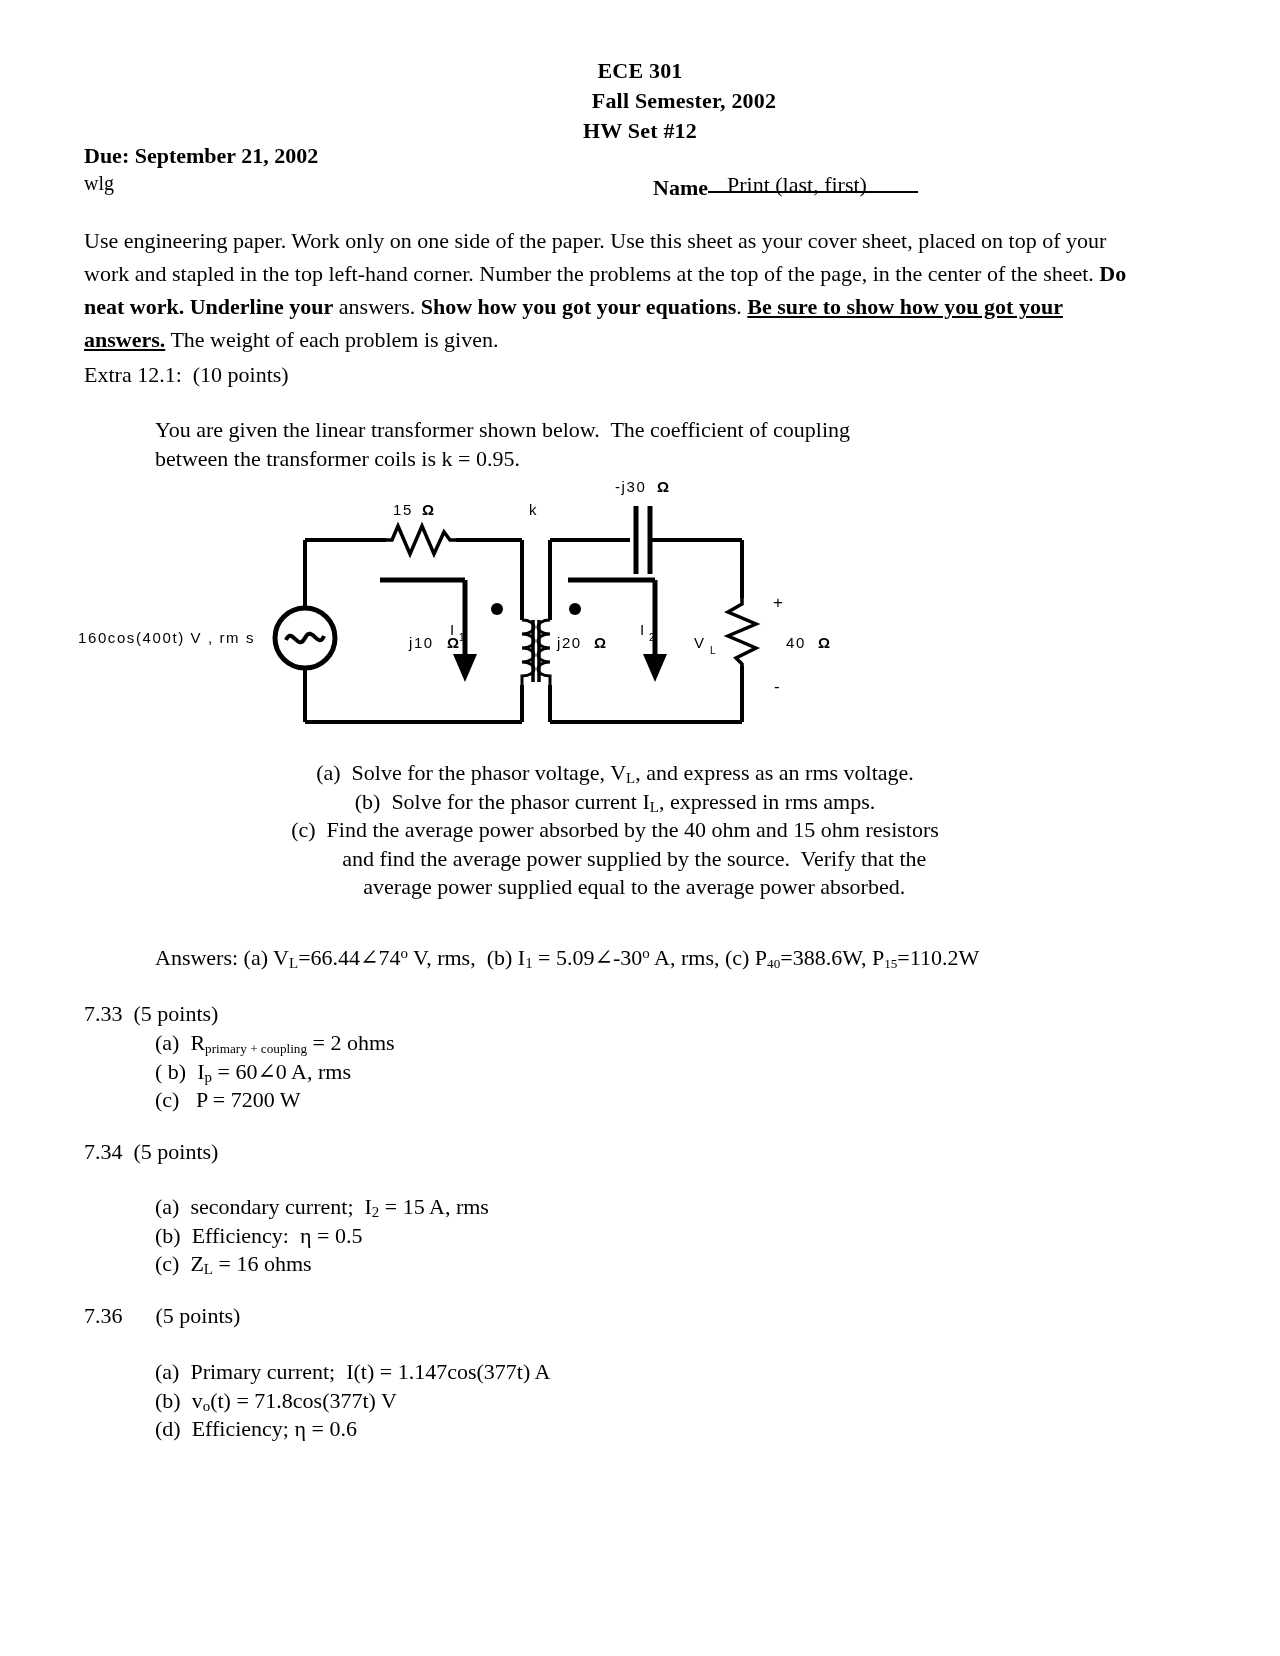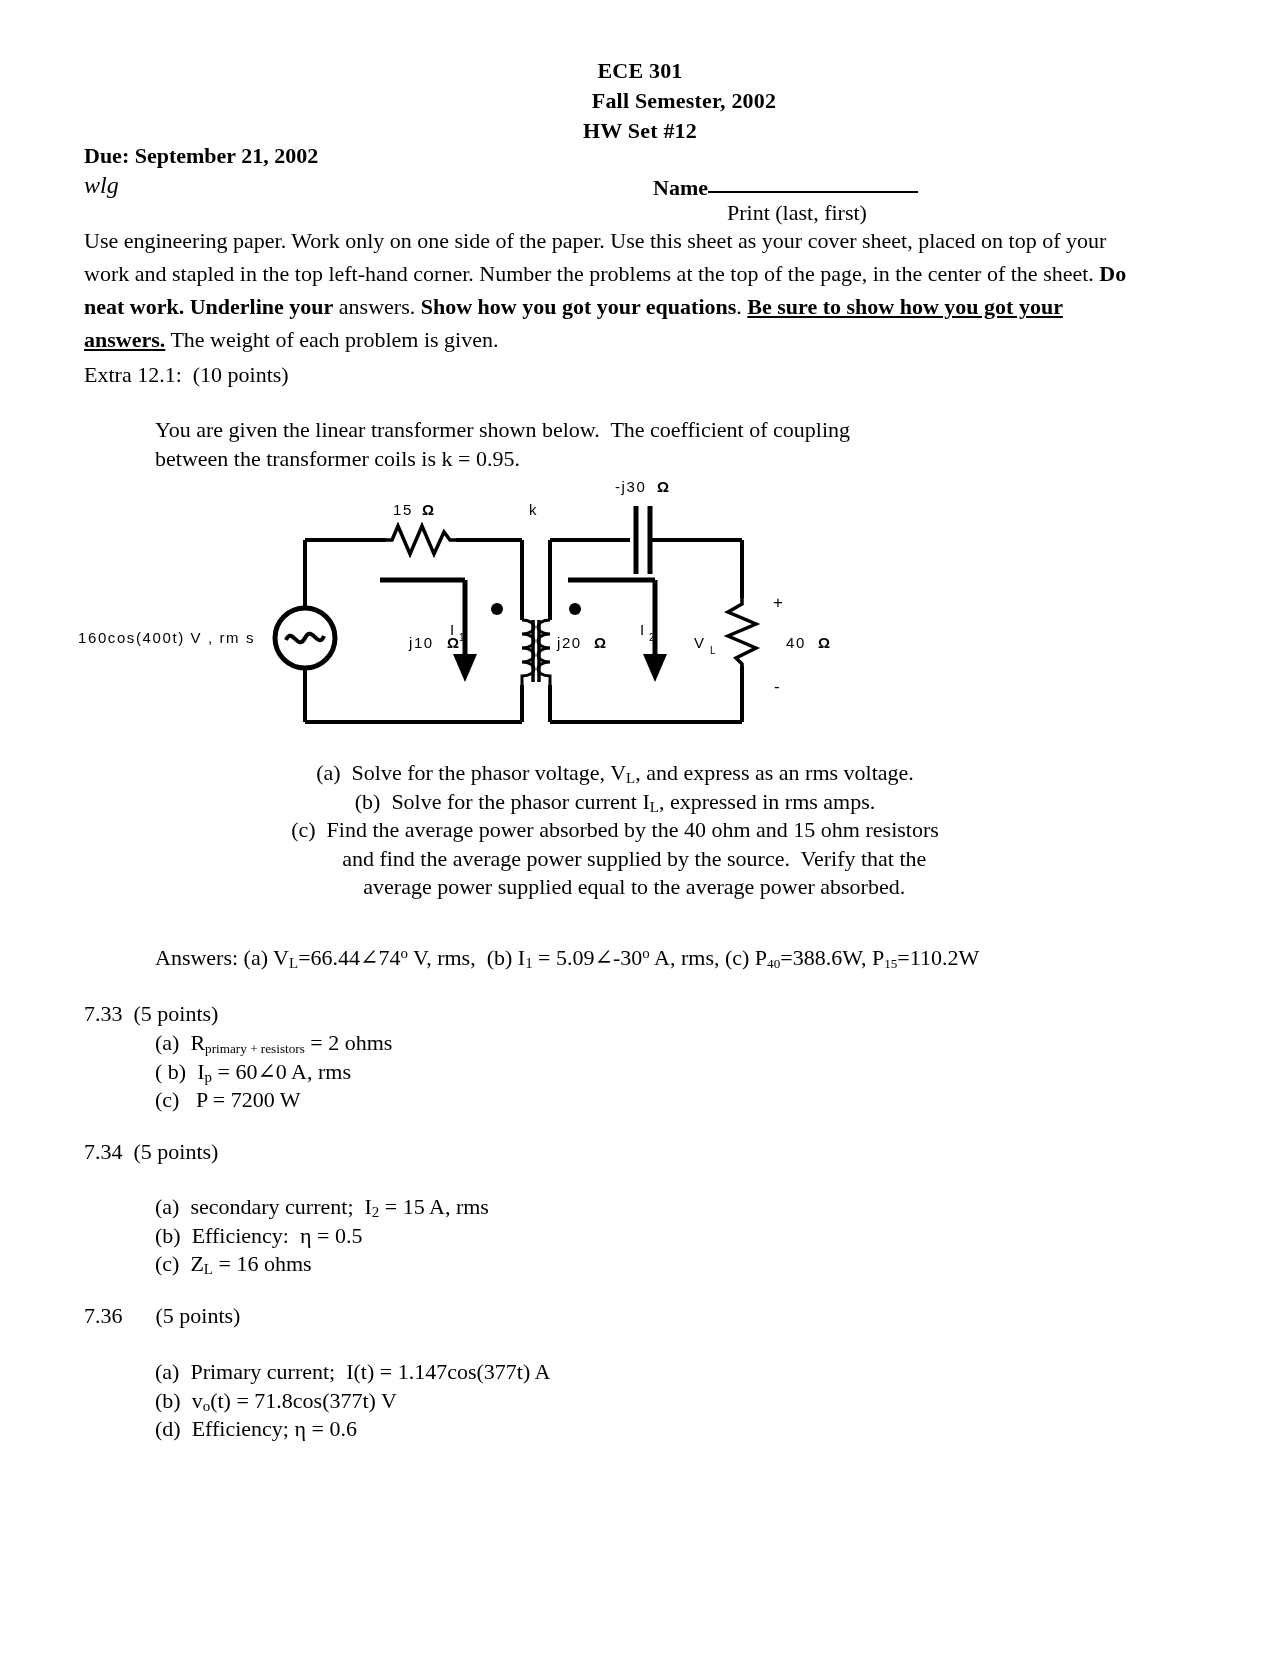--- a/index.html
+++ b/index.html
@@ -50,29 +50,27 @@
   .name-rule {
     display: inline-block;
     border-bottom: 2px solid #000;
     width: 210px;
     vertical-align: 2px;
   }
   .wlg {
     position: absolute;
     left: 84px;
     top: 172px;
-    font-size: 24px;
-    font-style: italic;
+    font-size: 20px;
   }
   .printlf {
     position: absolute;
     left: 727px;
     top: 172px;
     font-size: 22px;
-    margin-top: 28px;
   }
 
   
   .instructions {
     position: absolute;
     left: 84px;
     top: 224px;
     width: 1045px;
     font-size: 22px;
     line-height: 33px;
@@ -301,21 +299,21 @@
     <div class="ln">&nbsp;&nbsp;&nbsp;&nbsp;&nbsp;&nbsp; and find the average power supplied by the source.&nbsp; Verify that the</div>
     <div class="ln">&nbsp;&nbsp;&nbsp;&nbsp;&nbsp;&nbsp; average power supplied equal to the average power absorbed.</div>
   </div>
 
   <div class="lvl1" style="top:944px; width:960px;">
     <div class="ln">Answers: (a) V<sub>L</sub>=66.44∠74<sup>o</sup> V, rms,&nbsp; (b) I<sub>1</sub> = 5.09∠-30<sup>o</sup> A, rms, (c) P<span class="subsm">40</span>=388.6W, P<span class="subsm">15</span>=110.2W</div>
   </div>
 
   <div class="lvl0" style="top:1001px">7.33  (5 points)</div>
   <div class="lvl1" style="top:1029px">
-    <div class="ln">(a)&nbsp; R<span class="subsm">primary + resistors</span> = 2 ohms</div>
+    <div class="ln">(a)&nbsp; R<span class="subsm">primary + coupling</span> = 2 ohms</div>
     <div class="ln">( b)&nbsp; I<sub>p</sub> = 60∠0 A, rms</div>
     <div class="ln">(c)&nbsp;&nbsp; P = 7200 W</div>
   </div>
 
   <div class="lvl0" style="top:1139px">7.34  (5 points)</div>
   <div class="lvl1" style="top:1193px">
     <div class="ln">(a)&nbsp; secondary current;&nbsp; I<sub>2</sub> = 15 A, rms</div>
     <div class="ln">(b)&nbsp; Efficiency:&nbsp; η = 0.5</div>
     <div class="ln">(c)&nbsp; Z<sub>L</sub> = 16 ohms</div>
   </div>

